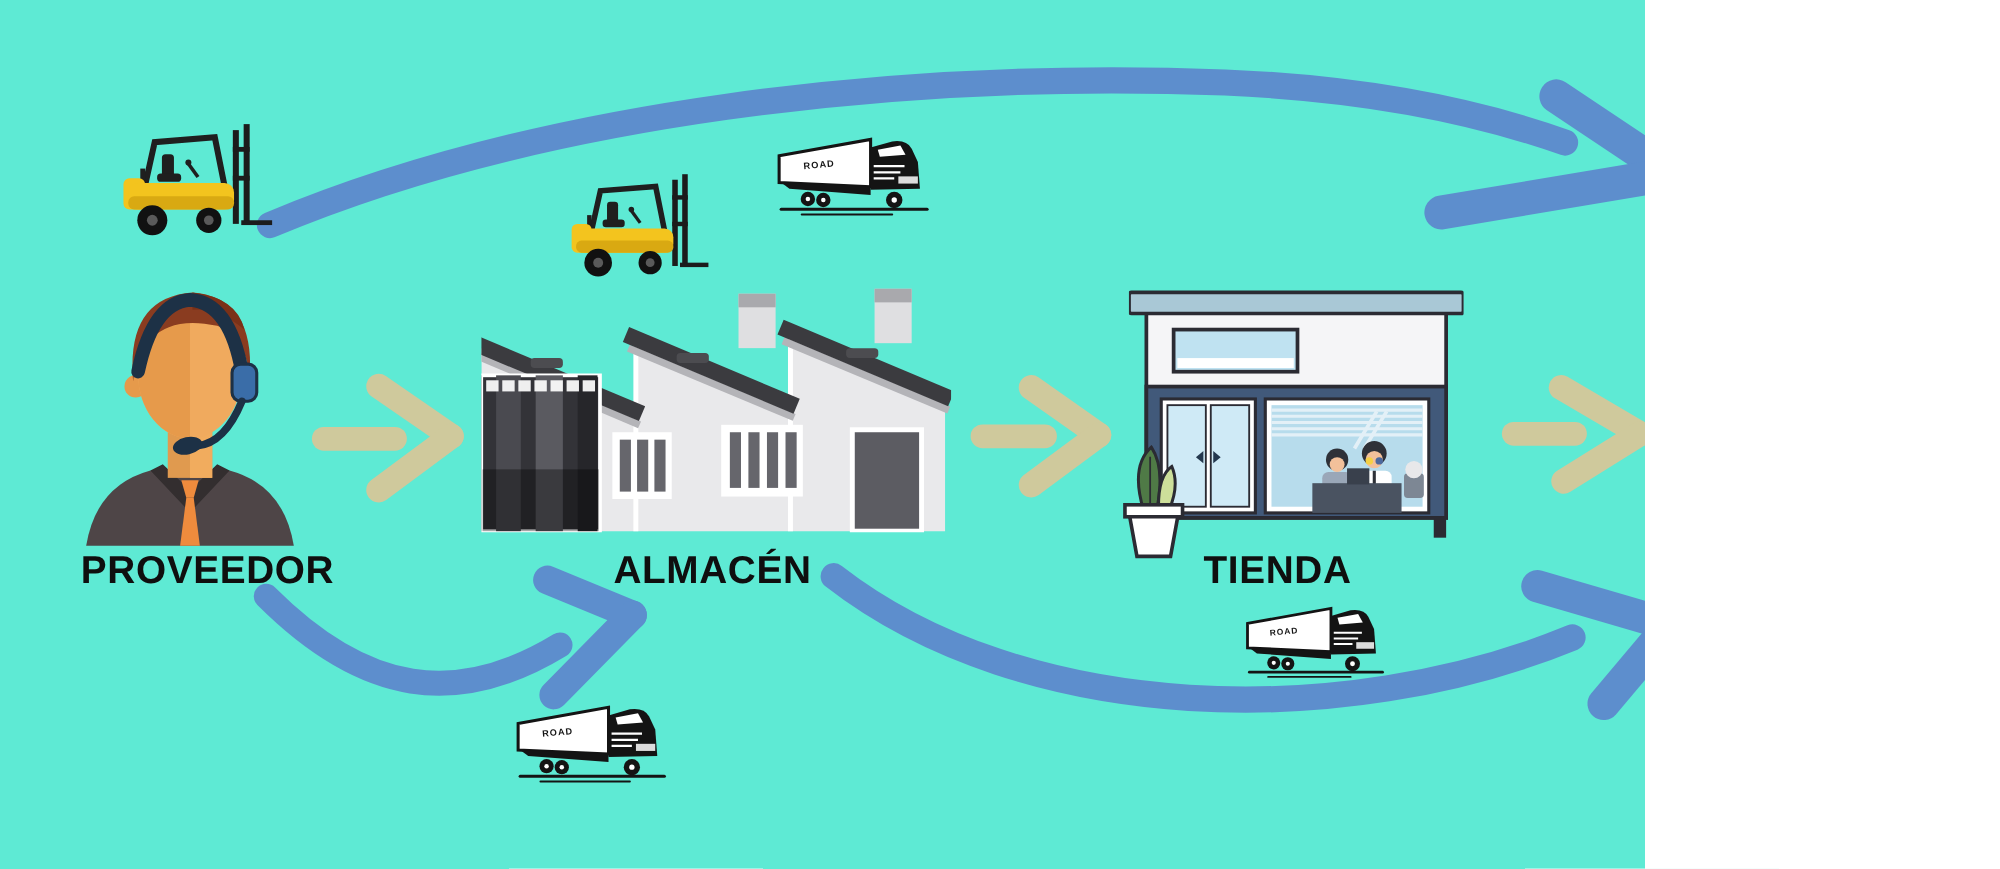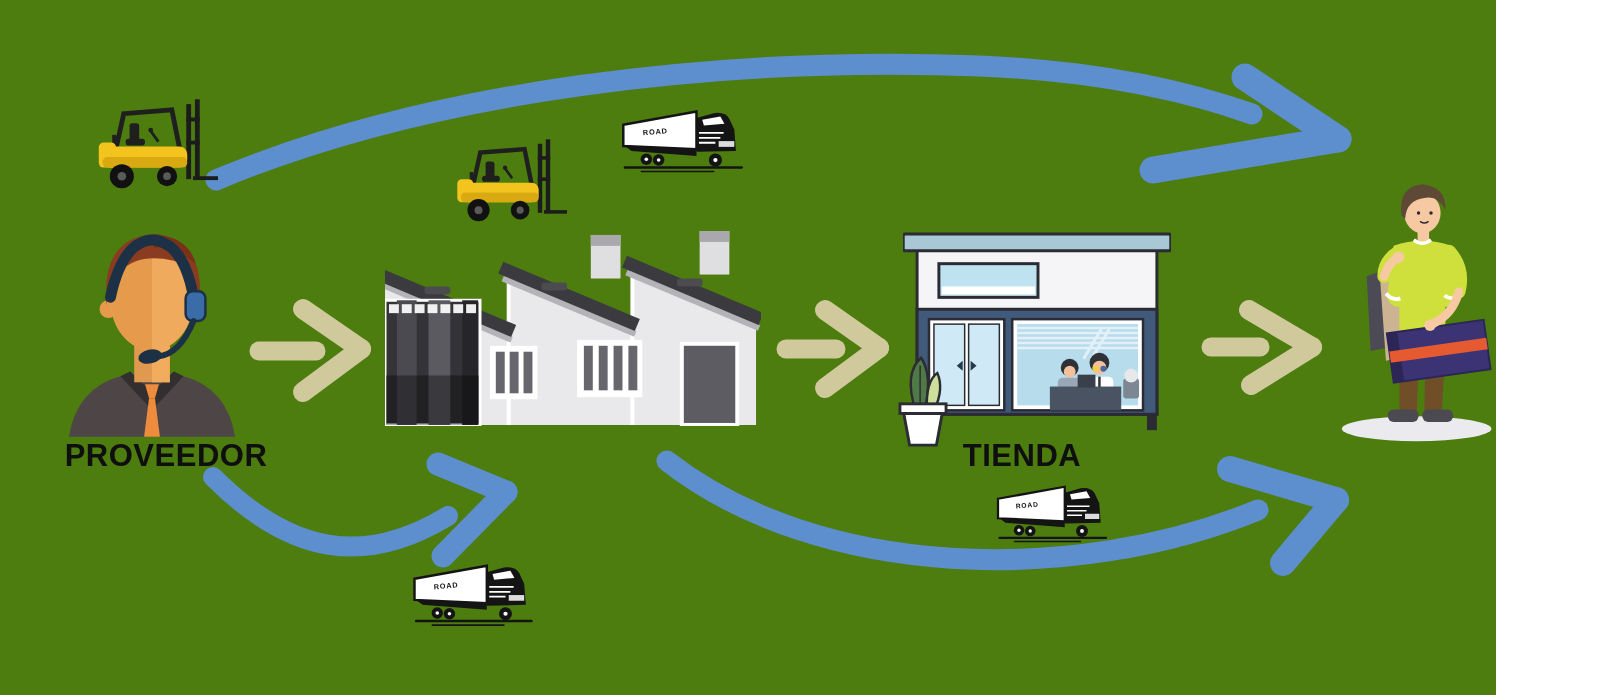--- a/index.html
+++ b/index.html
@@ -1,16 +1,16 @@
 <!DOCTYPE html>
 <html><head>
 <meta charset="utf-8">
 <style>
   html,body{margin:0;padding:0;background:#fff;}
-  .canvas{position:relative;width:1496px;height:695px;background:#4d7c0f;overflow:hidden;
+  .canvas{position:relative;width:1316px;height:695px;background:#5eead4;overflow:hidden;
           font-family:"Liberation Sans",sans-serif;}
   .layer{position:absolute;left:0;top:0;}
   .icon{position:absolute;}
   .node-label{position:absolute;transform:translateX(-50%);font-weight:bold;font-size:31px;
               letter-spacing:.5px;color:#0f0f0f;white-space:nowrap;z-index:3;}
   svg{display:block;}
 </style>
 </head>
 <body>
 
@@ -258,15 +258,16 @@
       <use href="#sym-truck"></use>
     </svg>
   <svg class="icon" style="left:408px;top:550px" width="130" height="82">
       <use href="#sym-truck"></use>
     </svg>
   <svg class="icon" style="left:1338px;top:163px" width="163" height="288">
       <use href="#sym-client"></use>
     </svg>
 
   <div class="node-label" style="left:166px;top:438px">PROVEEDOR</div>
+  <div class="node-label" style="left:570px;top:438px">ALMACÉN</div>
   <div class="node-label" style="left:1022px;top:438px">TIENDA</div>
 
 </div>
 
 </body></html>

